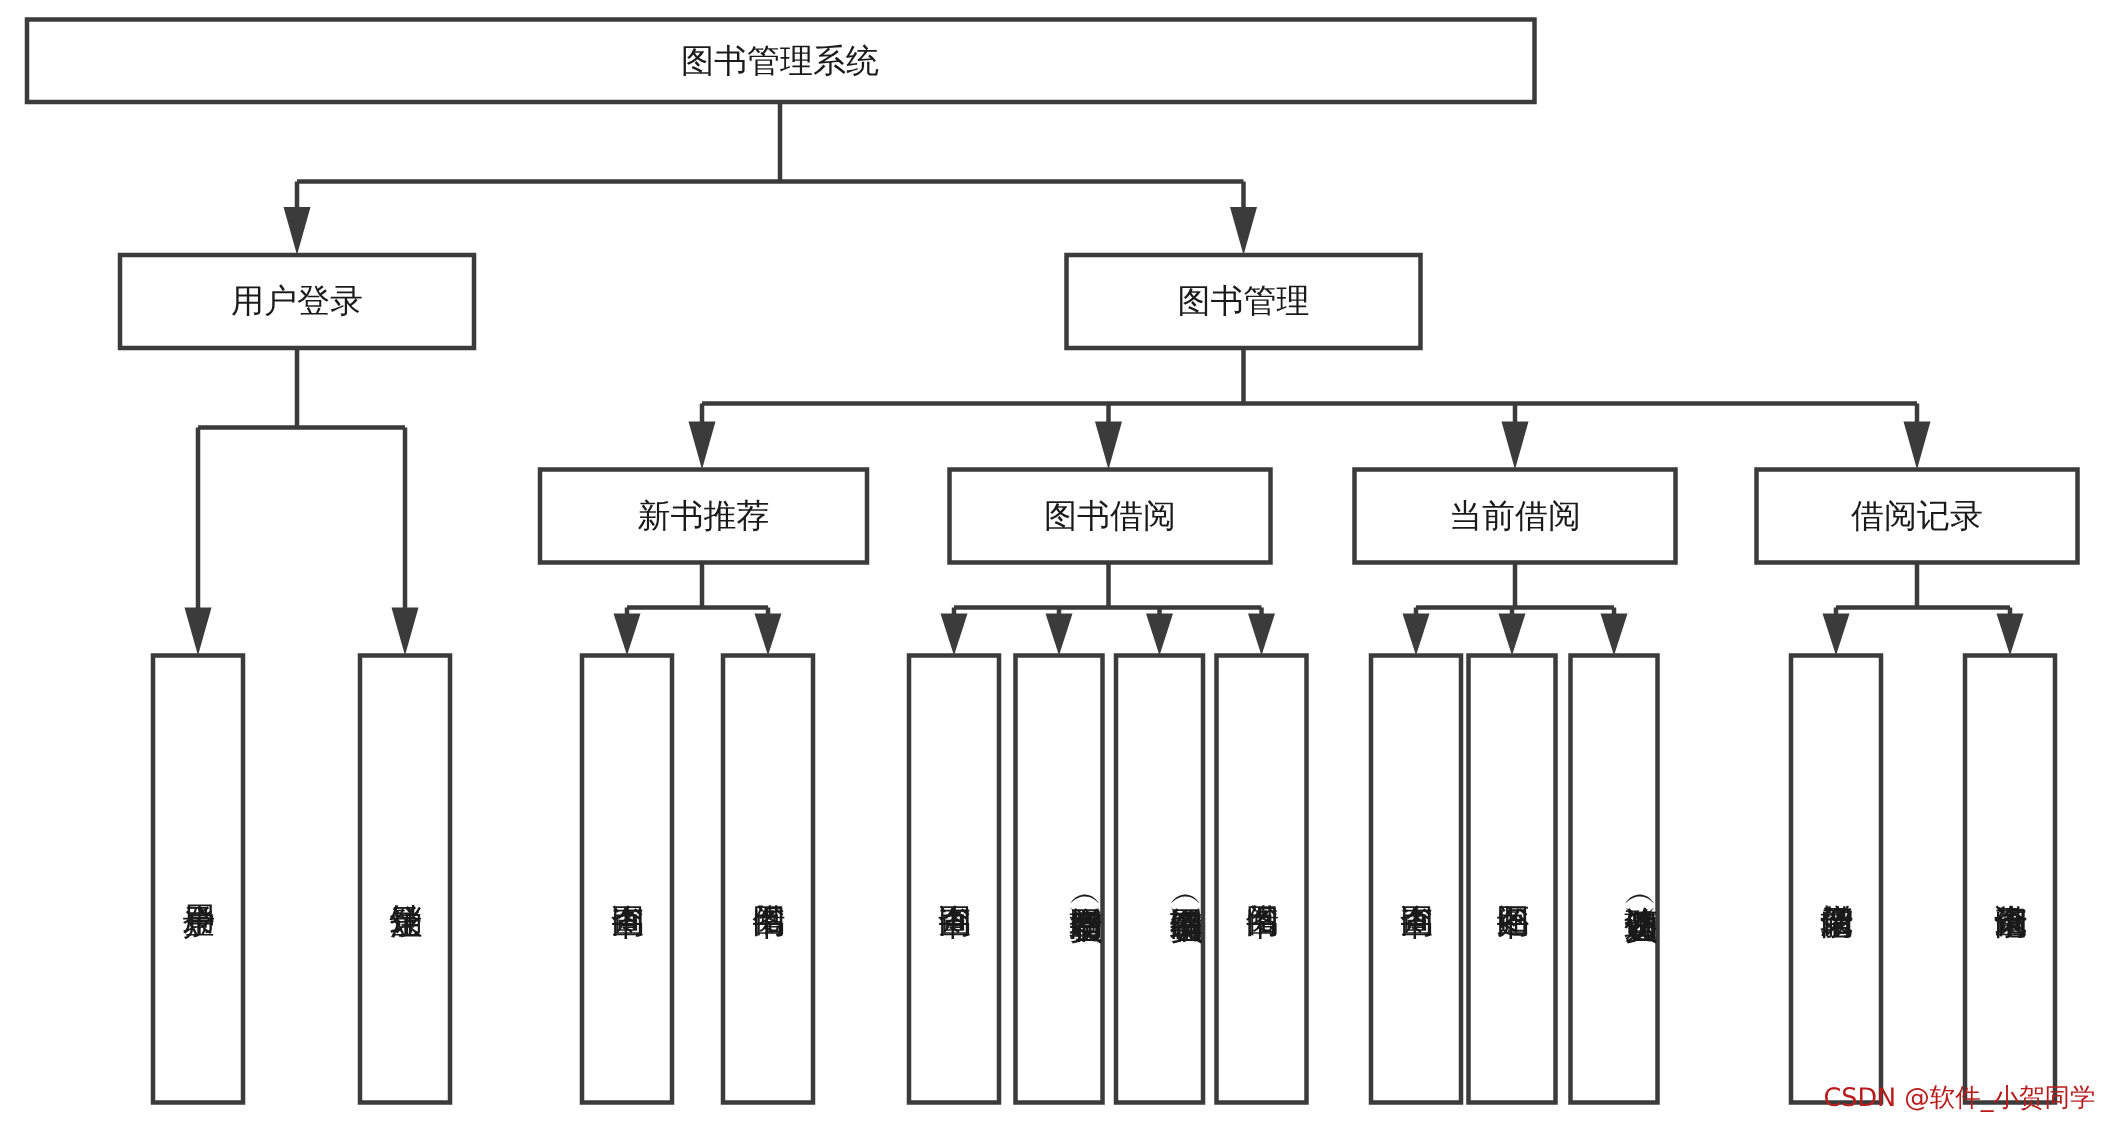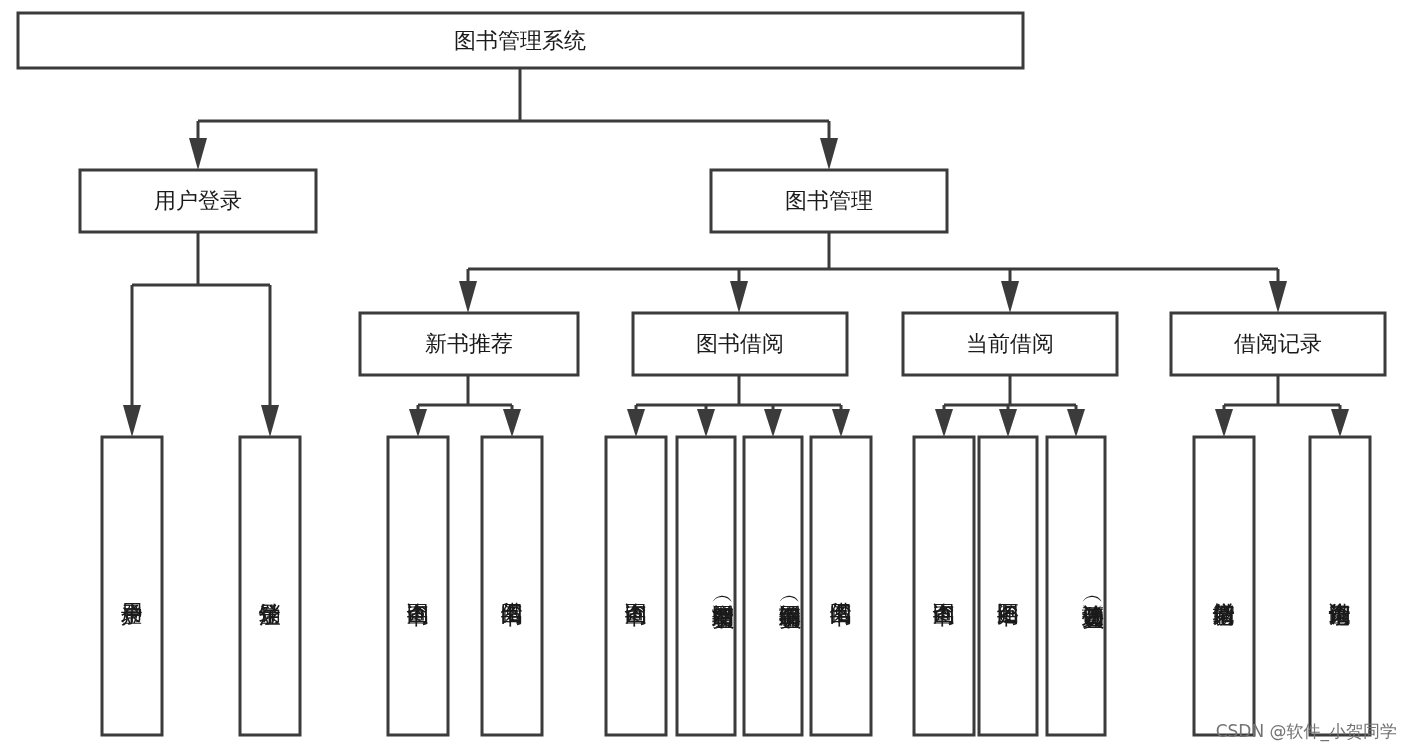--- a/index.html
+++ b/index.html
@@ -60,21 +60,21 @@
     letter-spacing: 0.5px;
     white-space: nowrap;
     pointer-events: none;
     font-family: "DejaVu Sans", "Liberation Sans", sans-serif;
   }
   .watermark {
     position: absolute;
     right: 8px;
     bottom: 4px;
     font-size: 17px;
-    color: #737373;
+    color: #b91c1c;
     font-family: "DejaVu Sans", "Liberation Sans", sans-serif;
     white-space: nowrap;
     pointer-events: none;
   }
 </style>
 </head>
 <body>
 
 <div id="stage">
 

